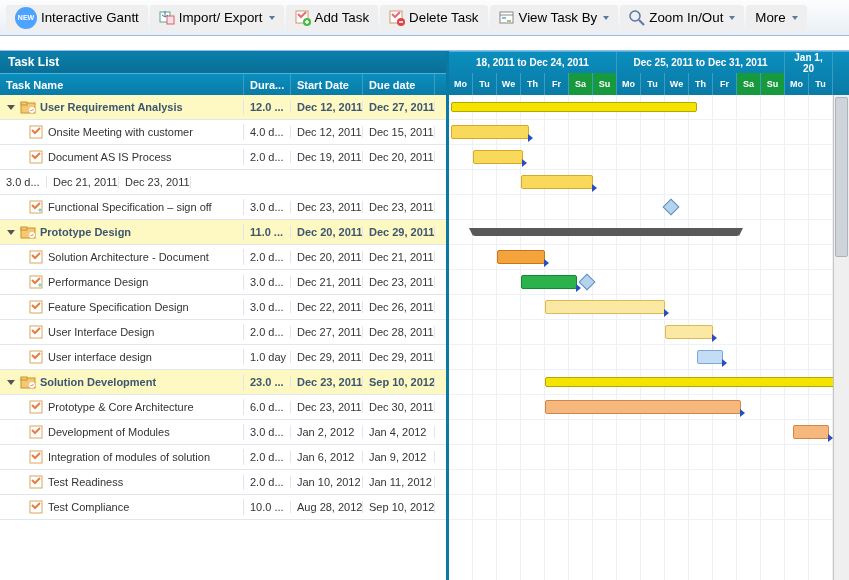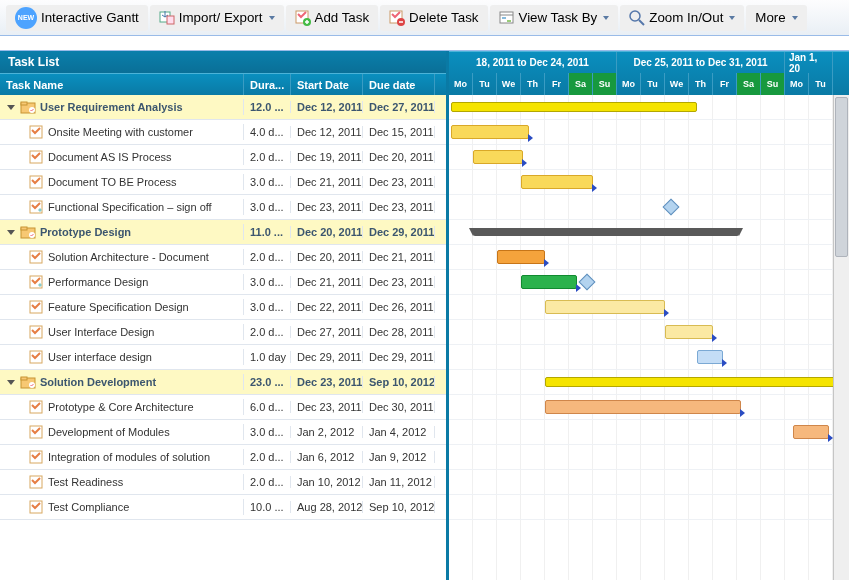--- a/index.html
+++ b/index.html
@@ -31,21 +31,21 @@
 
 .expander { width: 10px; height: 10px; margin-right: 4px; display: inline-flex; align-items: center; justify-content: center; }
 .expander::before { content: ""; border-left: 4px solid transparent; border-right: 4px solid transparent; border-top: 5px solid #555; }
 .tree-icon { width: 16px; height: 16px; margin-right: 4px; display: inline-block; }
 .indent { display: inline-block; }
 
 
 .tl-header { background: linear-gradient(#0a8fbf, #0a7aa5); color: #fff; font-weight: bold; }
 .tl-header-top { height: 22px; display: flex; border-top: 1px solid #4bb3d8; }
 .tl-header-top .wk, .tl-header-bot .dcell { border-right: 1px solid #3a9cc3; display: flex; align-items: center; justify-content: center; font-size: 10px; }
-.tl-header-top .wk { padding: 0 4px; }
+.tl-header-top .wk { padding: 0 4px; text-align: center; }
 .tl-header-bot { height: 22px; display: flex; }
 .tl-header-bot .dcell { width: 24px; font-size: 9px; }
 .tl-header-bot .dcell.sa, .tl-header-bot .dcell.su { background: #17993e; }
 
 .tl-body { position: relative; flex: 1; overflow: hidden; }
 .tl-grid-row { height: 25px; border-bottom: 1px solid #eef1f5; position: relative; }
 .tl-days { position: absolute; top: 0; bottom: 0; left: 0; display: flex; }
 .tl-days .d { width: 24px; border-right: 1px solid #f0f0f0; }
 
 .bar { position: absolute; height: 14px; top: 5px; border-radius: 2px; }
@@ -188,28 +188,20 @@
                 <rect x="2" y="2" width="12" height="12" fill="#fff" stroke="#d8a860"></rect>
                 <path d="M4 6 L7 9 L12 4" stroke="#e67e44" stroke-width="2" fill="none"></path>
               </svg></span>
             <span>Document AS IS Process</span>
           </div>
           <div class="c-dur">2.0 d...</div>
           <div class="c-start">Dec 19, 2011</div>
           <div class="c-due">Dec 20, 2011</div>
         </div>
         <div class="row">
-          <div class="c-name">
-            <span class="indent" style="width:22px"></span>
-            <span class="tree-icon"><svg viewBox="0 0 16 16">
-                <rect x="2" y="2" width="12" height="12" fill="#fff" stroke="#d8a860"></rect>
-                <path d="M4 6 L7 9 L12 4" stroke="#e67e44" stroke-width="2" fill="none"></path>
-              </svg></span>
-            <span>Document TO BE Process</span>
-          </div>
           <div class="c-dur">3.0 d...</div>
           <div class="c-start">Dec 21, 2011</div>
           <div class="c-due">Dec 23, 2011</div>
         </div>
         <div class="row">
           <div class="c-name">
             <span class="indent" style="width:22px"></span>
             <span class="tree-icon"><svg viewBox="0 0 16 16">
                 <rect x="2" y="2" width="12" height="12" fill="#fff" stroke="#d8a860"></rect>
                 <path d="M4 6 L7 9 L12 4" stroke="#e67e44" stroke-width="2" fill="none"></path>

